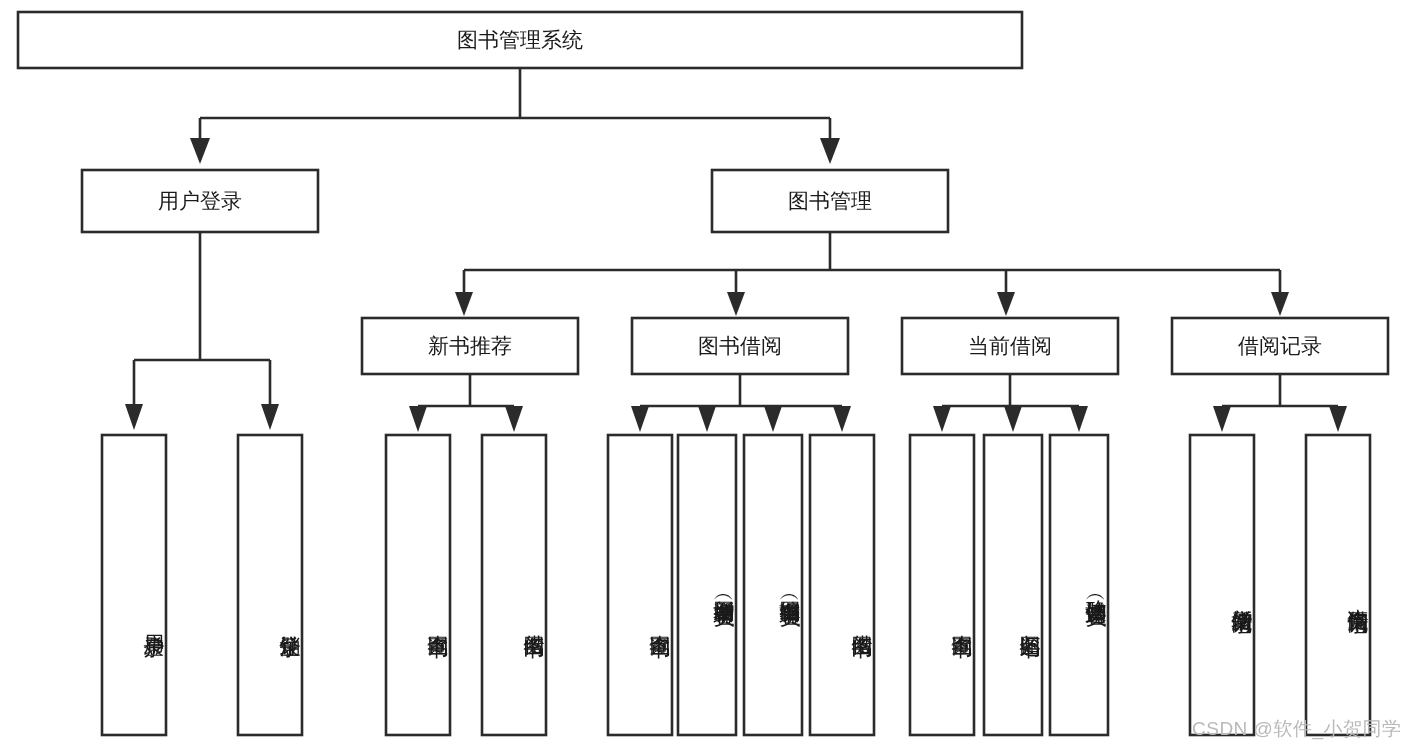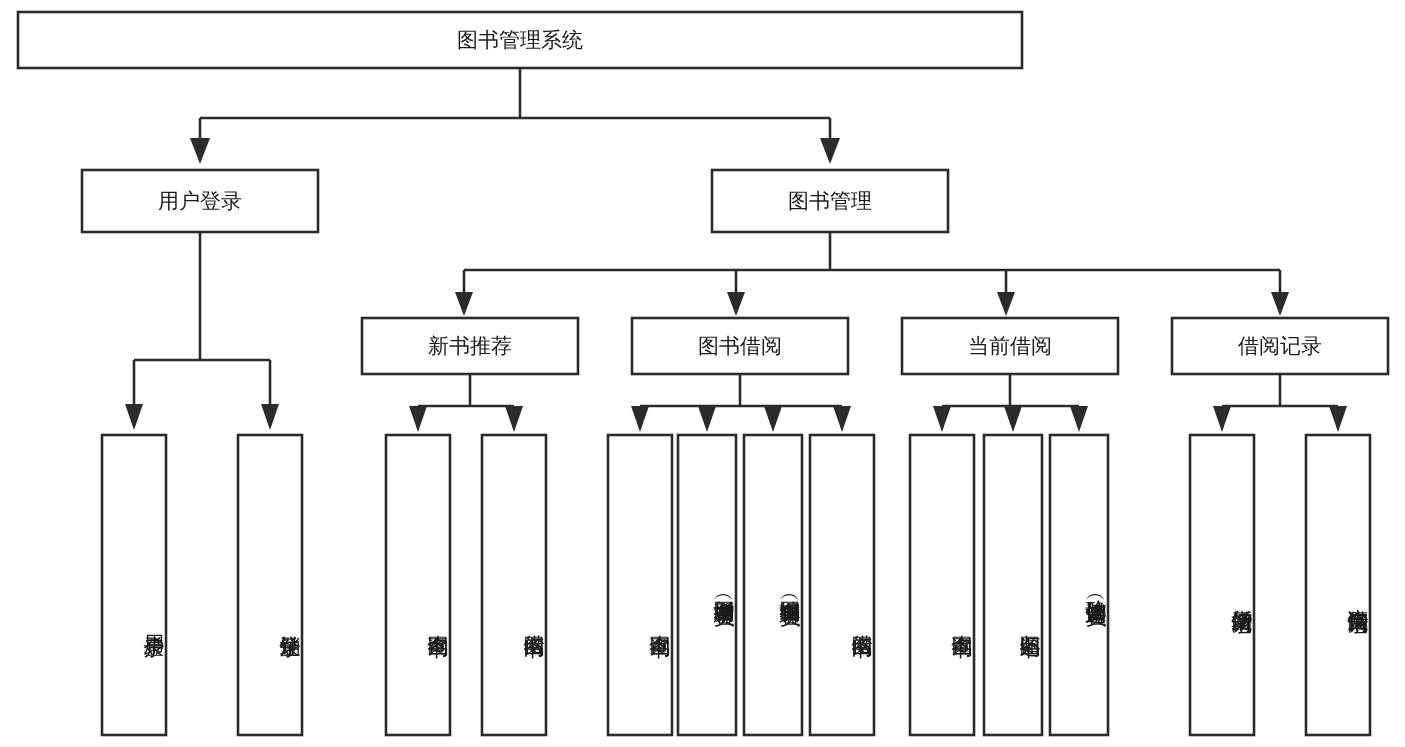--- a/index.html
+++ b/index.html
@@ -218,14 +218,15 @@
   <div class="leaf-label-wrap" style="left:910px; top:505px; width:64px; height:230px;">查询图书</div>
 
   <div class="leaf-label-wrap" style="left:984px; top:505px; width:58px; height:230px;">归还图书</div>
 
   <div class="leaf-label-wrap" style="left:1050px; top:445px; width:58px; height:285px;">确认归还（管理员）</div>
 
   <div class="leaf-label-wrap" style="left:1190px; top:460px; width:64px; height:270px;">新增借阅记录</div>
 
   <div class="leaf-label-wrap" style="left:1306px; top:460px; width:64px; height:270px;">查询借阅记录</div>
 
+  <div class="watermark" style="left:1192px; top:716px;">CSDN @软件_小贺同学</div>
 
 </div>
 
 </body></html>

